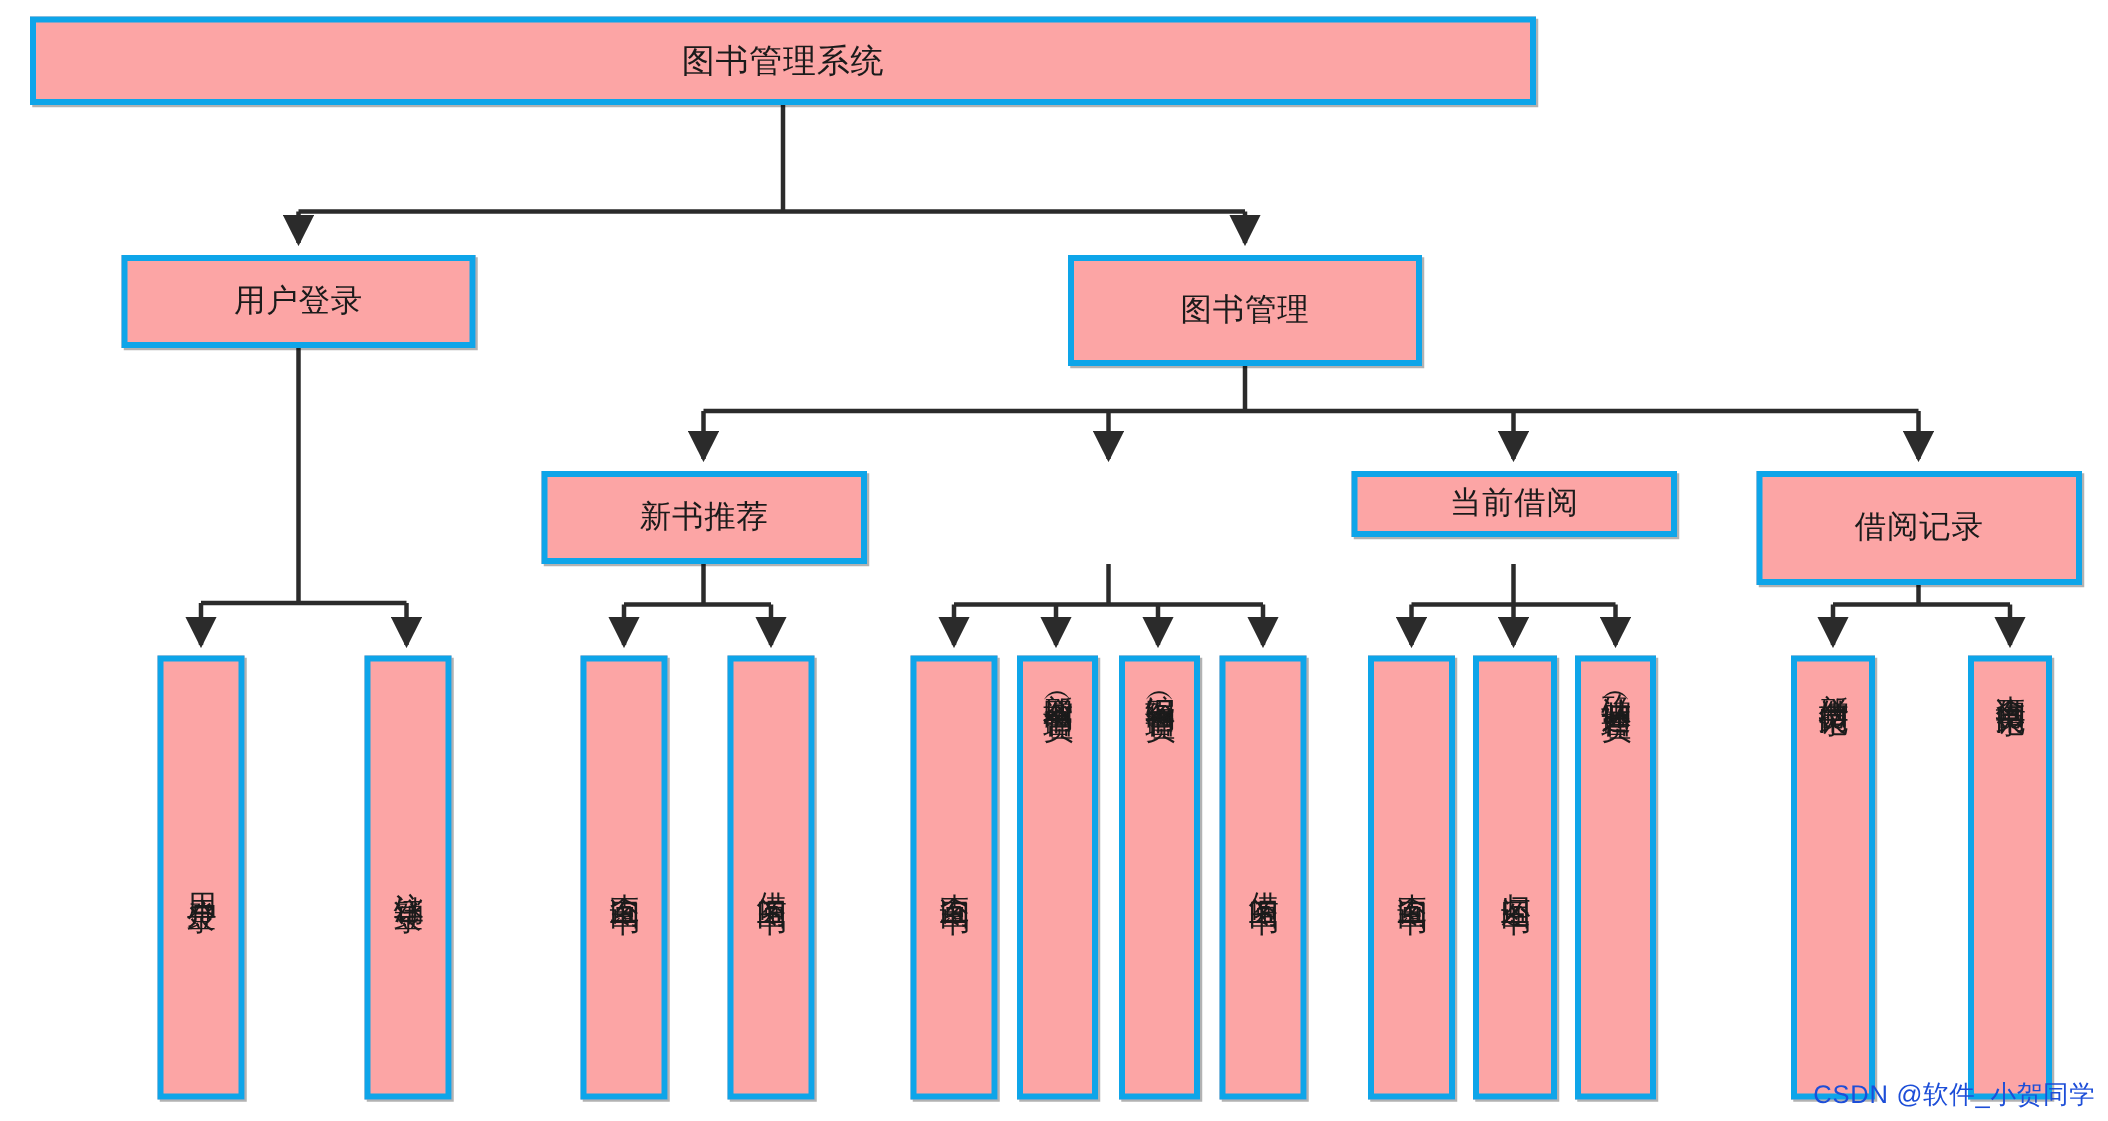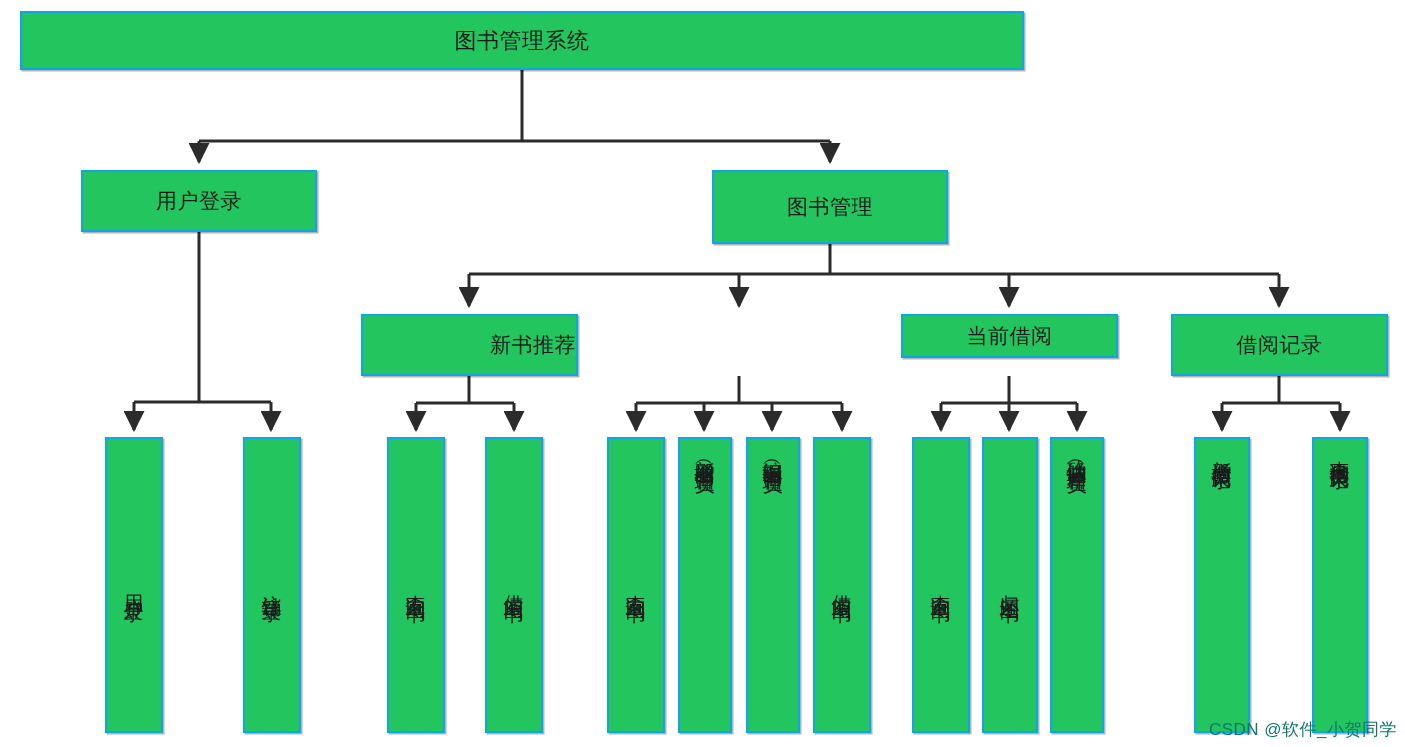--- a/index.html
+++ b/index.html
@@ -24,22 +24,22 @@
     position: absolute;
     left: 0;
     top: 0;
     width: 1405px;
     height: 747px;
     pointer-events: none;
   }
   .node {
     position: absolute;
     box-sizing: border-box;
-    background: #22c55e;
-    border: 2px solid #0ea5e9;
+    background: #fca5a5;
+    border: 4px solid #0ea5e9;
     display: flex;
     align-items: center;
     justify-content: center;
     text-align: center;
     color: #1b1b1b;
     box-shadow: 1.5px 1.5px 0 rgba(0,0,0,0.30);
   }
   .node .label {
     font-size: 21px;
     line-height: 1.15;
@@ -69,21 +69,21 @@
   .node.vertical.center {
     align-items: center;
     padding-top: 0;
   }
 
   #watermark {
     position: absolute;
     right: 8px;
     bottom: 6px;
     font-size: 17px;
-    color: #0f766e;
+    color: #1d4ed8;
     letter-spacing: 0.5px;
     white-space: nowrap;
     user-select: none;
   }
 </style>
 </head>
 <body>
 
 <div id="canvas">
 
@@ -142,30 +142,30 @@
   </div>
 
   <div class="node" style="left:81px; top:170px; width:236px; height:62px;">
     <span class="label">用户登录</span>
   </div>
 
   <div class="node" style="left:712px; top:170px; width:236px; height:74px;">
     <span class="label">图书管理</span>
   </div>
 
-  <div class="node" style="left:361px; top:314px; width:217px; height:62px;justify-content:flex-end;">
+  <div class="node" style="left:361px; top:314px; width:217px; height:62px;">
     <span class="label">新书推荐</span>
   </div>
 
 
   <div class="node" style="left:901px; top:314px; width:217px; height:44px;">
     <span class="label">当前借阅</span>
   </div>
 
-  <div class="node" style="left:1171px; top:314px; width:217px; height:62px;">
+  <div class="node" style="left:1171px; top:314px; width:217px; height:76px;">
     <span class="label">借阅记录</span>
   </div>
 
   <div class="node vertical center" style="left:105px; top:437px; width:58px; height:296px;">
     <span class="label">用户登录</span>
   </div>
   <div class="node vertical center" style="left:243px; top:437px; width:58px; height:296px;">
     <span class="label">注销登录</span>
   </div>
 

